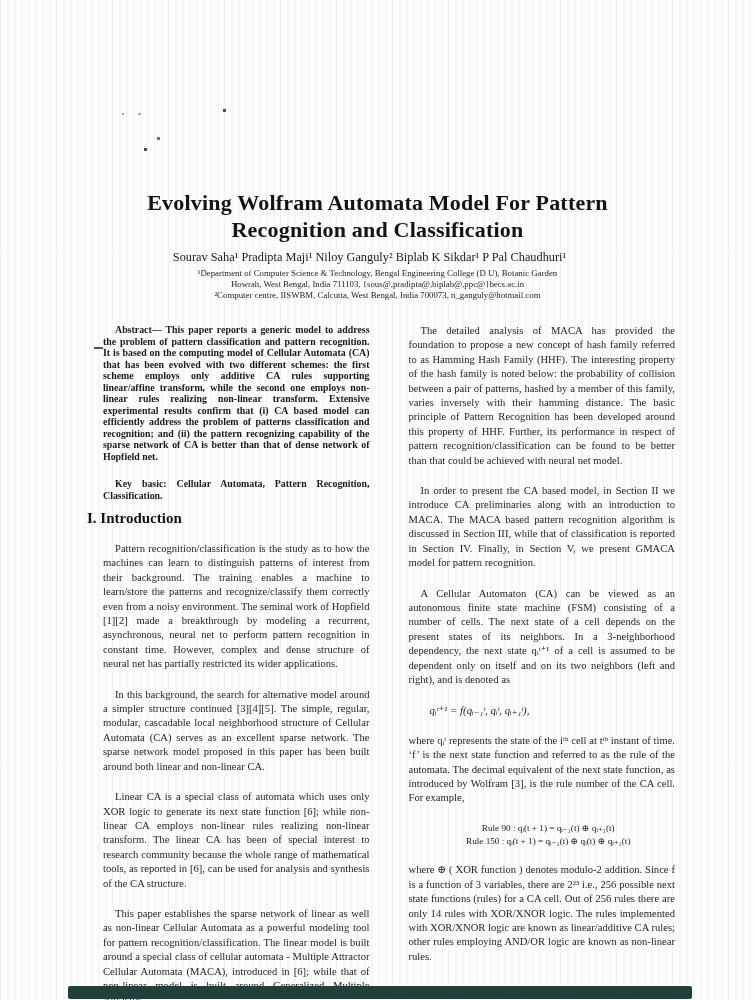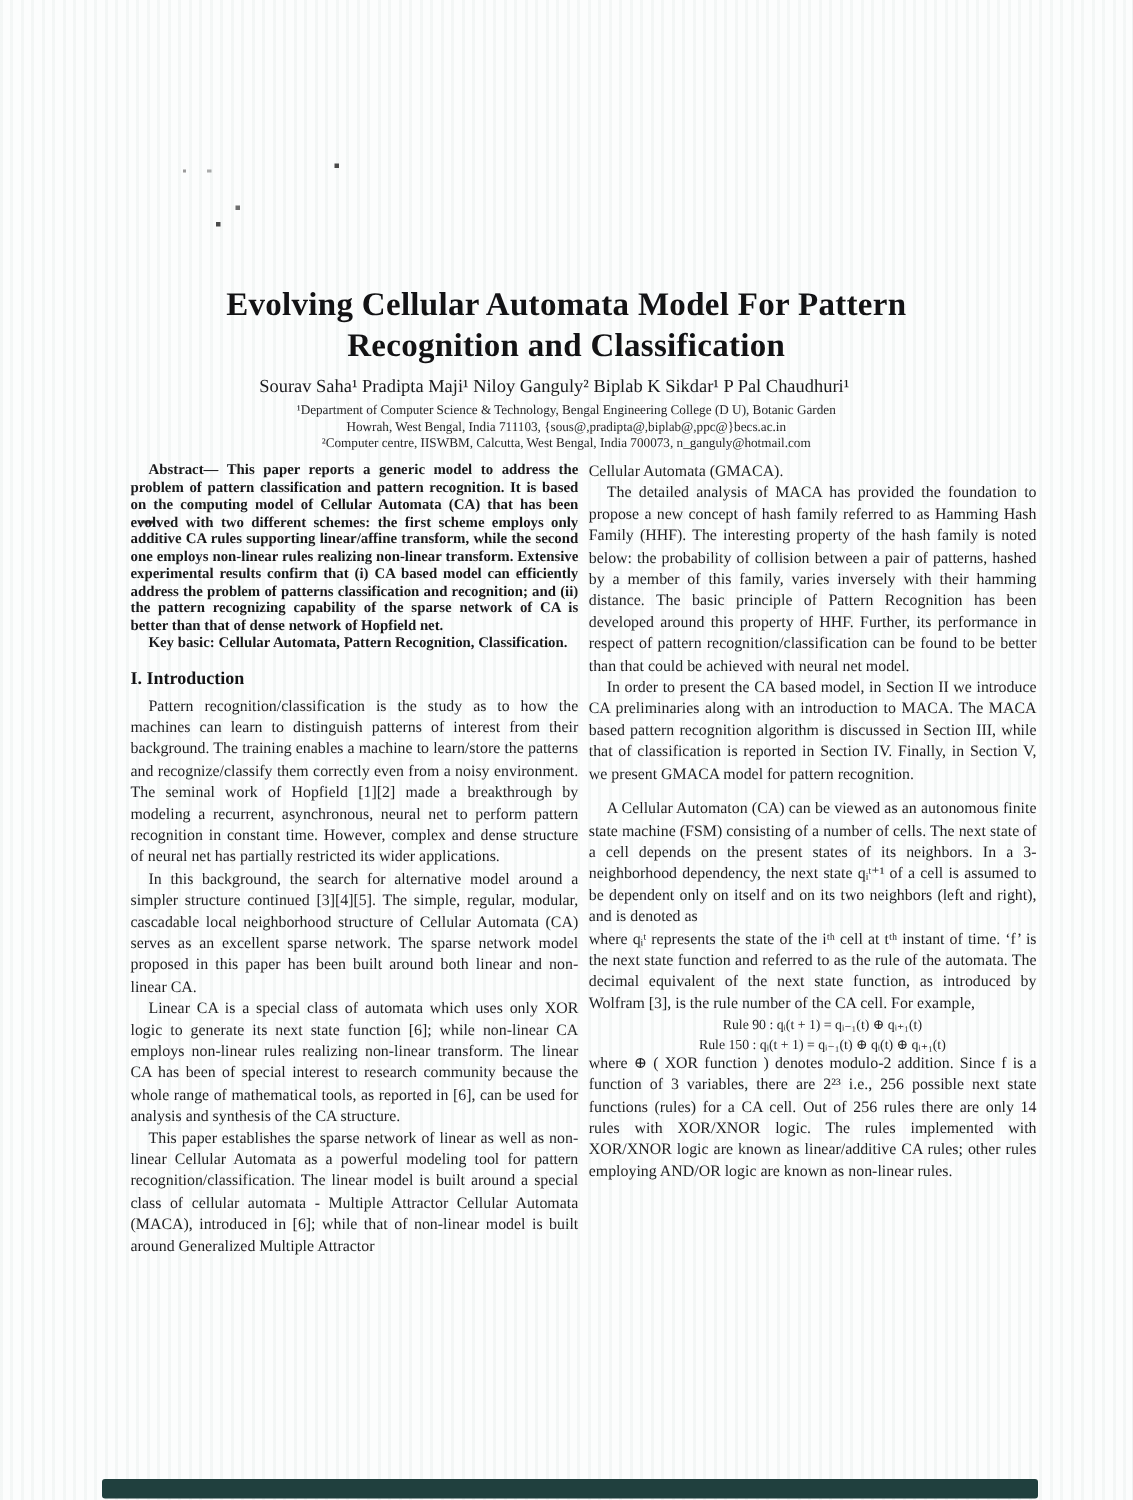--- a/index.html
+++ b/index.html
@@ -24,28 +24,28 @@
   }
   .affil-block {
     position:absolute; top:268px; left:60px; right:60px;
     text-align:center; font-size:8.8px; line-height:10.8px; color:#262628;
   }
   .cols {
     position:absolute; top:308px; left:87px; width:604px;
     display:flex; gap:7px;
   }
   .col { flex:1 1 0; text-align:justify; font-size:10.6px; line-height:14.4px; color:#1f1f21; }
-  .col p { margin:0; text-indent:12px; }
+  .col p { margin:16px; text-indent:12px; }
   .col p.noindent { text-indent:0; }
   .abstract {
     font-weight:bold; font-size:9.9px; line-height:11.5px; color:#1a1a1c;
   }
   .keywords { margin-bottom:5px !important; }
   h2.sec-heading {
-    font-size:12px; line-height:16px; font-weight:bold; text-align:left;
+    font-size:15px; line-height:16px; font-weight:bold; text-align:left;
     margin:9px 0 5px 0; color:#141416;
   }
   h2.sec-heading .h2-line2 { display:block; padding-left:31px; }
   .equation {
     text-align:left; text-indent:0 !important; padding-left:37px;
     font-style:italic; font-size:10.8px; margin:1px 0; white-space:nowrap;
   }
   .rule-line {
     text-align:center; padding-left:13px; font-size:9.2px; line-height:12.8px;
     white-space:nowrap; color:#232325;
@@ -63,21 +63,21 @@
 <div class="page">
 
   <span class="speck" style="left:223px;top:109px;width:3px;height:3px;"></span>
   <span class="speck" style="left:122px;top:113px;width:2px;height:2px;opacity:.55;"></span>
   <span class="speck" style="left:138px;top:113px;width:3px;height:2px;opacity:.45;"></span>
   <span class="speck" style="left:157px;top:137px;width:3px;height:3px;opacity:.8;"></span>
   <span class="speck" style="left:144px;top:148px;width:3px;height:3px;"></span>
   <span class="margin-dash"></span>
 
   <div class="title-block">
-    <div>Evolving Cellular Automata Model For Pattern</div>
+    <div>Evolving Wolfram Automata Model For Pattern</div>
     <div>Recognition and Classification</div>
   </div>
 
   <div class="authors-line">Sourav Saha¹ Pradipta Maji¹ Niloy Ganguly² Biplab K Sikdar¹  P Pal Chaudhuri¹</div>
 
   <div class="affil-block">
     <div>¹Department of Computer Science &amp; Technology, Bengal Engineering College (D U), Botanic Garden</div>
     <div>Howrah, West Bengal, India 711103, {sous@,pradipta@,biplab@,ppc@}becs.ac.in</div>
     <div>²Computer centre, IISWBM, Calcutta, West Bengal, India 700073, n_ganguly@hotmail.com</div>
   </div>
@@ -88,26 +88,26 @@
       <p class="abstract">Abstract— This paper reports a generic model to address the problem of pattern classification and pattern recognition. It is based on the computing model of Cellular Automata (CA) that has been evolved with two different schemes: the first scheme employs only additive CA rules supporting linear/affine transform, while the second one employs non-linear rules realizing non-linear transform. Extensive experimental results confirm that (i) CA based model can efficiently address the problem of patterns classification and recognition; and (ii) the pattern recognizing capability of the sparse network of CA is better than that of dense network of Hopfield net.</p>
       <p class="abstract keywords">Key basic: Cellular Automata, Pattern Recognition, Classification.</p>
       <h2 class="sec-heading">I. Introduction</h2>
       <p>Pattern recognition/classification is the study as to how the machines can learn to distinguish patterns of interest from their background. The training enables a machine to learn/store the patterns and recognize/classify them correctly even from a noisy environment. The seminal work of Hopfield [1][2] made a breakthrough by modeling a recurrent, asynchronous, neural net to perform pattern recognition in constant time. However, complex and dense structure of neural net has partially restricted its wider applications.</p>
       <p>In this background, the search for alternative model around a simpler structure continued [3][4][5]. The simple, regular, modular, cascadable local neighborhood structure of Cellular Automata (CA) serves as an excellent sparse network. The sparse network model proposed in this paper has been built around both linear and non-linear CA.</p>
       <p>Linear CA is a special class of automata which uses only XOR logic to generate its next state function [6]; while non-linear CA employs non-linear rules realizing non-linear transform. The linear CA has been of special interest to research community because the whole range of mathematical tools, as reported in [6], can be used for analysis and synthesis of the CA structure.</p>
       <p>This paper establishes the sparse network of linear as well as non-linear Cellular Automata as a powerful modeling tool for pattern recognition/classification. The linear model is built around a special class of cellular automata - Multiple Attractor Cellular Automata (MACA), introduced in [6]; while that of non-linear model is built around Generalized Multiple Attractor</p>
     </div>
 
     <div class="col">
-      <p class="noindent">Cellular Automata (GMACA).</p>
       <p>The detailed analysis of MACA has provided the foundation to propose a new concept of hash family referred to as Hamming Hash Family (HHF). The interesting property of the hash family is noted below: the probability of collision between a pair of patterns, hashed by a member of this family, varies inversely with their hamming distance. The basic principle of Pattern Recognition has been developed around this property of HHF. Further, its performance in respect of pattern recognition/classification can be found to be better than that could be achieved with neural net model.</p>
       <p>In order to present the CA based model, in Section II we introduce CA preliminaries along with an introduction to MACA. The MACA based pattern recognition algorithm is discussed in Section III, while that of classification is reported in Section IV. Finally, in Section V, we present GMACA model for pattern recognition.</p>
       <h2 class="sec-heading">
       </h2>
       <p>A Cellular Automaton (CA) can be viewed as an autonomous finite state machine (FSM) consisting of a number of cells. The next state of a cell depends on the present states of its neighbors. In a 3-neighborhood dependency, the next state qᵢᵗ⁺¹ of a cell is assumed to be dependent only on itself and on its two neighbors (left and right), and is denoted as</p>
+      <div class="equation">qᵢᵗ⁺¹  =  f(qᵢ₋₁ᵗ, qᵢᵗ, qᵢ₊₁ᵗ),</div>
       <p class="noindent">where qᵢᵗ represents the state of the iᵗʰ cell at tᵗʰ instant of time. ‘f’ is the next state function and referred to as the rule of the automata. The decimal equivalent of the next state function, as introduced by Wolfram [3], is the rule number of the CA cell. For example,</p>
       <div class="rule-line">Rule 90 : qᵢ(t + 1)  =  qᵢ₋₁(t) ⊕ qᵢ₊₁(t)</div>
       <div class="rule-line">Rule 150 : qᵢ(t + 1)  =  qᵢ₋₁(t) ⊕ qᵢ(t) ⊕ qᵢ₊₁(t)</div>
       <p class="noindent">where ⊕ ( XOR function ) denotes modulo-2 addition. Since f is a function of 3 variables, there are 2²³ i.e., 256 possible next state functions (rules) for a CA cell. Out of 256 rules there are only 14 rules with XOR/XNOR logic. The rules implemented with XOR/XNOR logic are known as linear/additive CA rules; other rules employing AND/OR logic are known as non-linear rules.</p>
     </div>
 
   </div>
 
   <div class="bottom-bar"></div>
 

